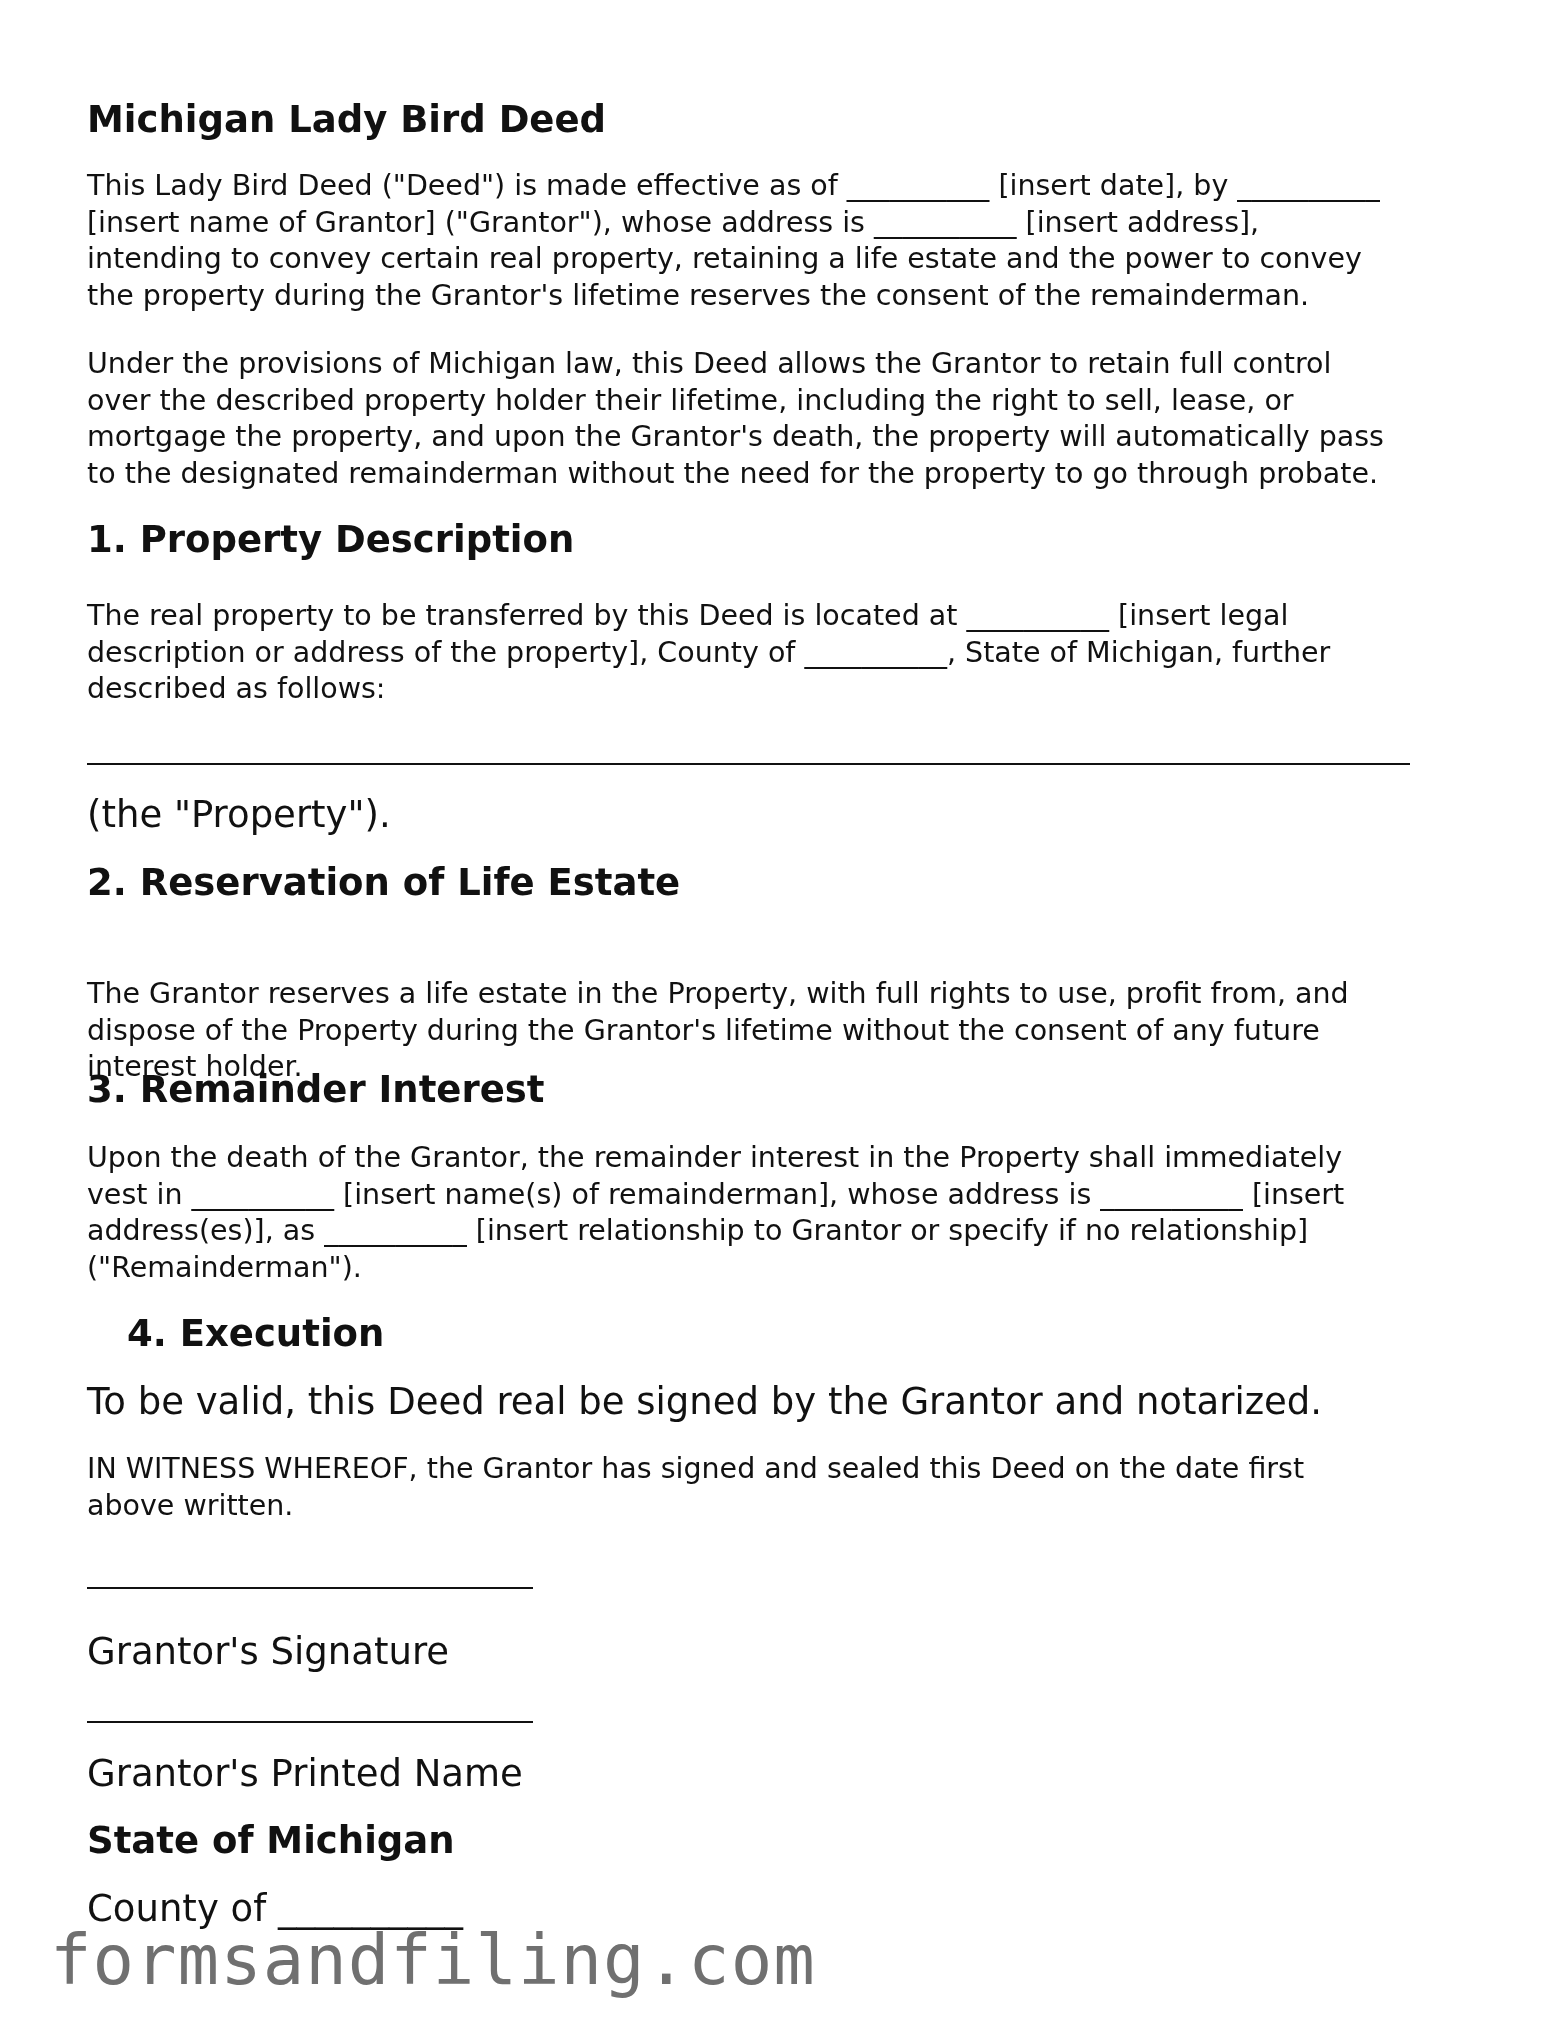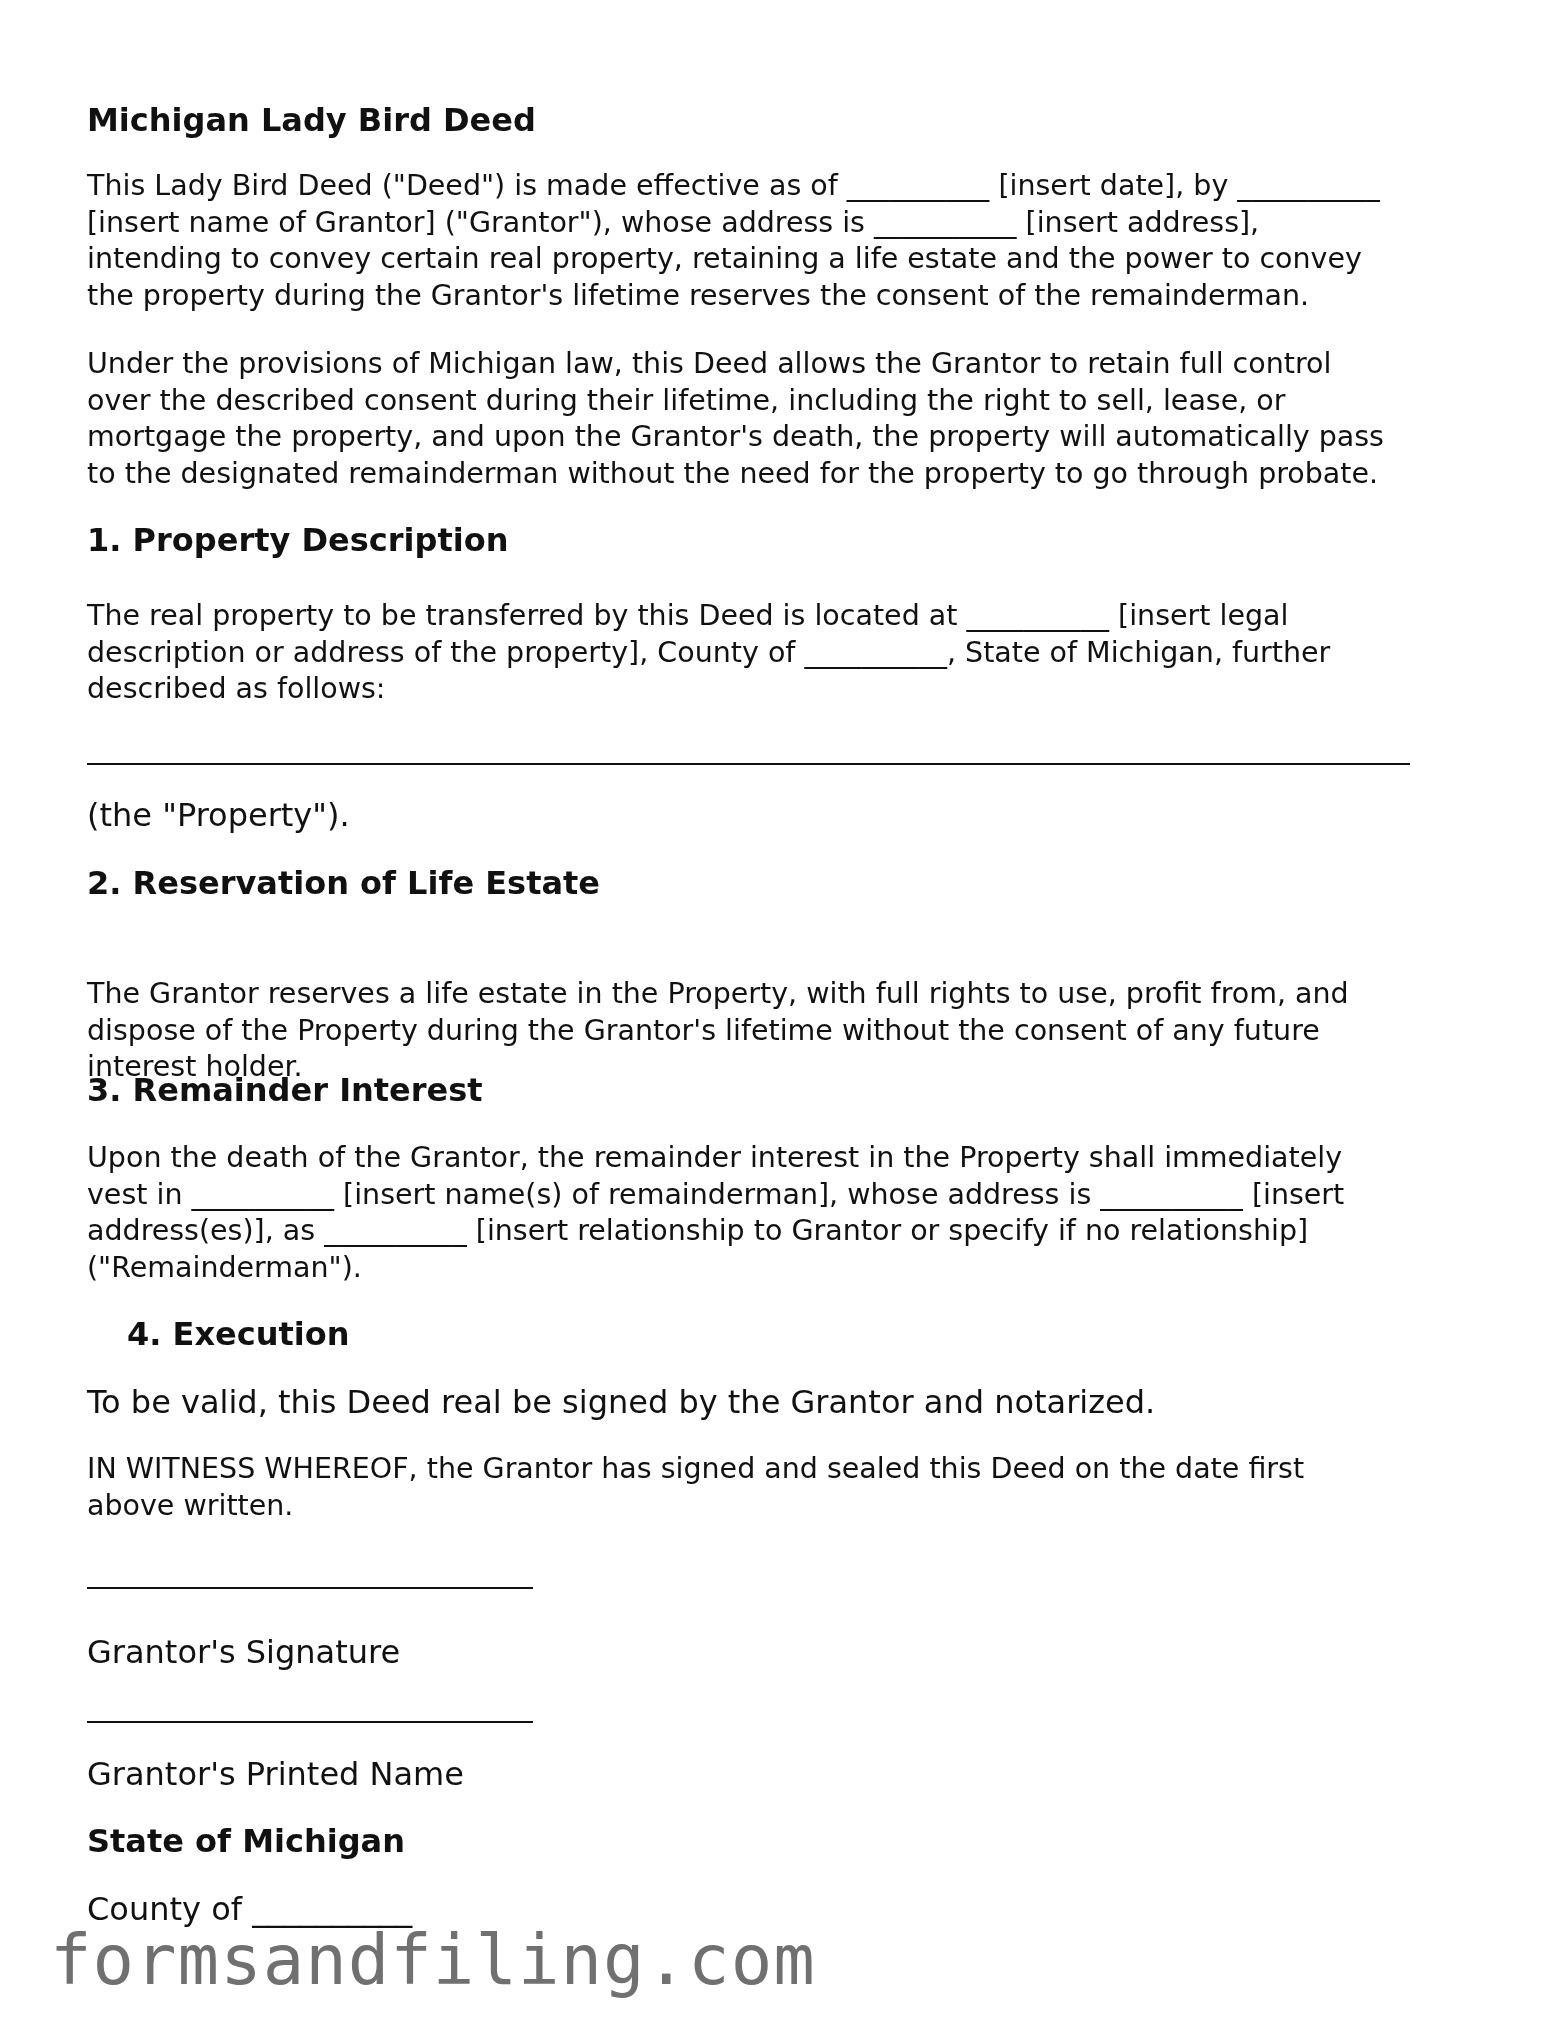--- a/index.html
+++ b/index.html
@@ -1,18 +1,18 @@
 <!DOCTYPE html>
 <html><head>
 <meta charset="utf-8">
 <style>
   html, body { margin: 0; padding: 0; background: #ffffff; }
   body { width: 1566px; height: 2026px; position: relative; overflow: hidden; }
   .page { position: absolute; left: 0; top: 0; width: 1566px; height: 2026px; background: #fff; }
-  .t { position: absolute; left: 87px; font-family: "DejaVu Sans", sans-serif; font-size: 32px; color: #111; white-space: nowrap; line-height: 36.5px; text-align: right; }
+  .t { position: absolute; left: 87px; font-family: "DejaVu Sans", sans-serif; font-size: 37px; color: #111; white-space: nowrap; line-height: 36.5px; text-align: right; }
   .b { font-weight: bold; }
   .blk { position: absolute; left: 87px; width: 1420px; font-family: "DejaVu Sans", sans-serif; font-size: 28.5px; line-height: 36.5px; color: #111; }
   .blk .ln { display: block; white-space: nowrap; }
   .rule { position: absolute; left: 87px; height: 0; border-top: 2.5px solid #111; }
   .watermark { position: absolute; left: 50px; top: 1920px; font-family: "DejaVu Sans Mono", "Liberation Mono", monospace; font-size: 69px; color: #707070; letter-spacing: 1px; white-space: nowrap; }
 </style>
 </head>
 <body>
 
 <div class="page">
@@ -21,21 +21,21 @@
 
   <div class="blk" style="top:168px;">
     <span class="ln">This Lady Bird Deed ("Deed") is made effective as of __________ [insert date], by __________</span>
     <span class="ln">[insert name of Grantor] ("Grantor"), whose address is __________ [insert address],</span>
     <span class="ln">intending to convey certain real property, retaining a life estate and the power to convey</span>
     <span class="ln">the property during the Grantor's lifetime reserves the consent of the remainderman.</span>
   </div>
 
   <div class="blk" style="top:346px;">
     <span class="ln">Under the provisions of Michigan law, this Deed allows the Grantor to retain full control</span>
-    <span class="ln">over the described consent during their lifetime, including the right to sell, lease, or</span>
+    <span class="ln">over the described property holder their lifetime, including the right to sell, lease, or</span>
     <span class="ln">mortgage the property, and upon the Grantor's death, the property will automatically pass</span>
     <span class="ln">to the designated remainderman without the need for the property to go through probate.</span>
   </div>
 
   <div class="t b" style="top:522px;">1. Property Description</div>
   <div class="blk" style="top:564px;margin-top:34px;">
     <span class="ln">The real property to be transferred by this Deed is located at __________ [insert legal</span>
     <span class="ln">description or address of the property], County of __________, State of Michigan, further</span>
     <span class="ln">described as follows:</span>
   </div>

